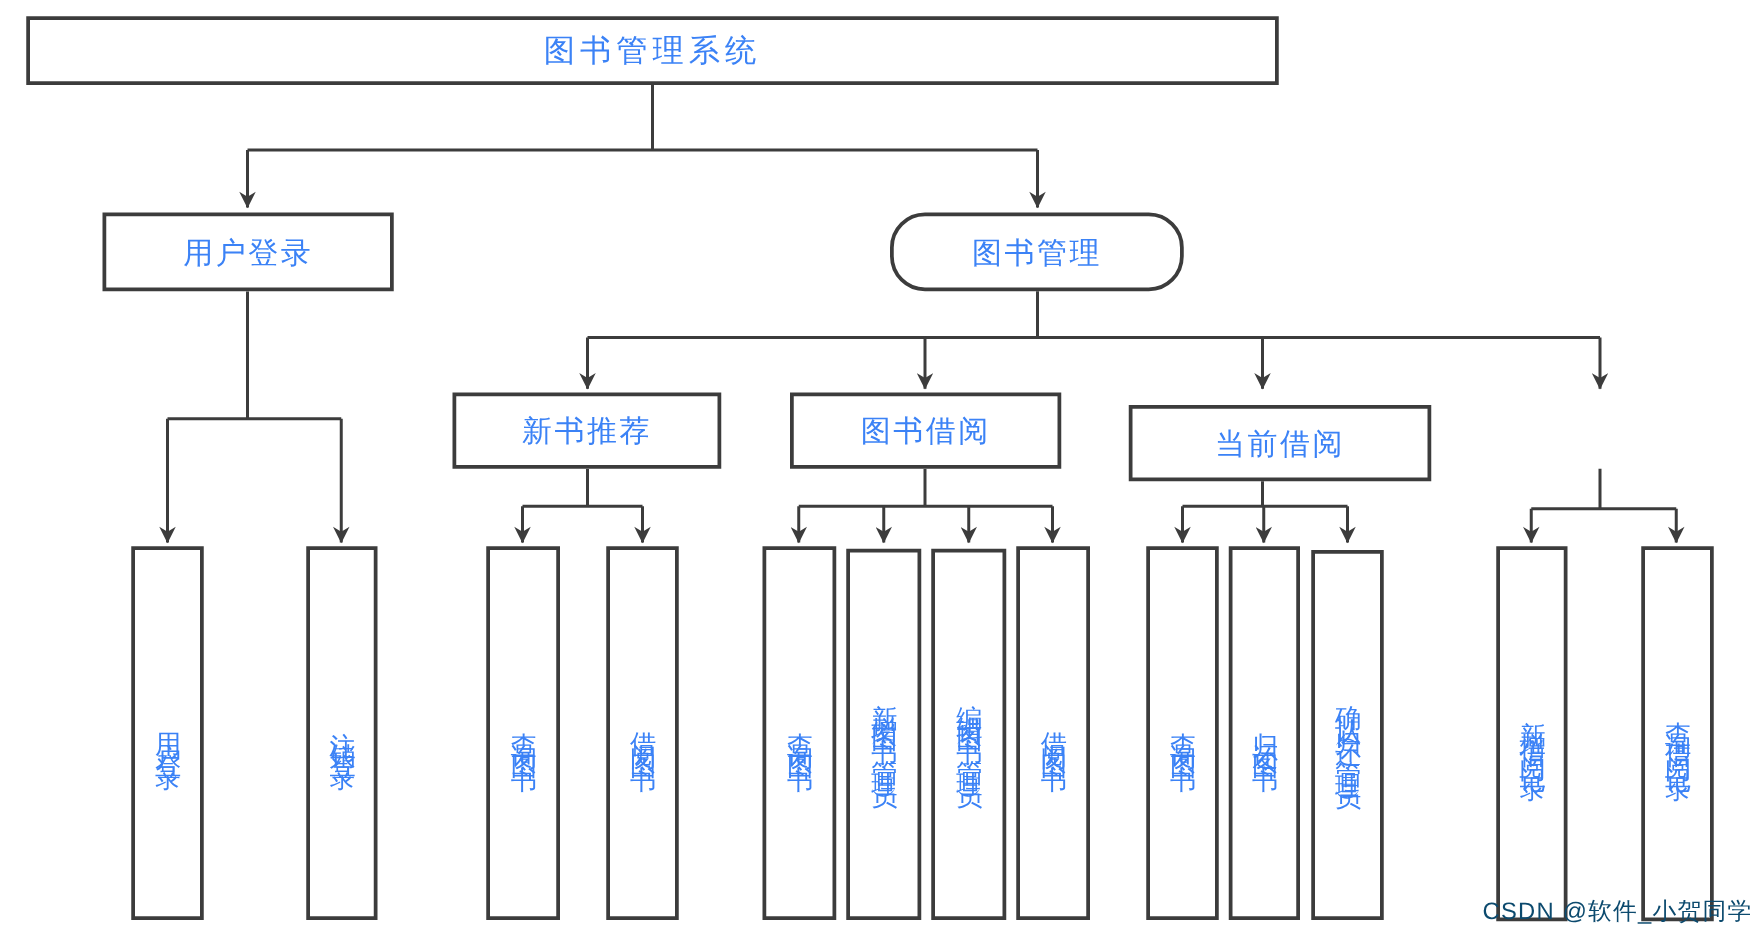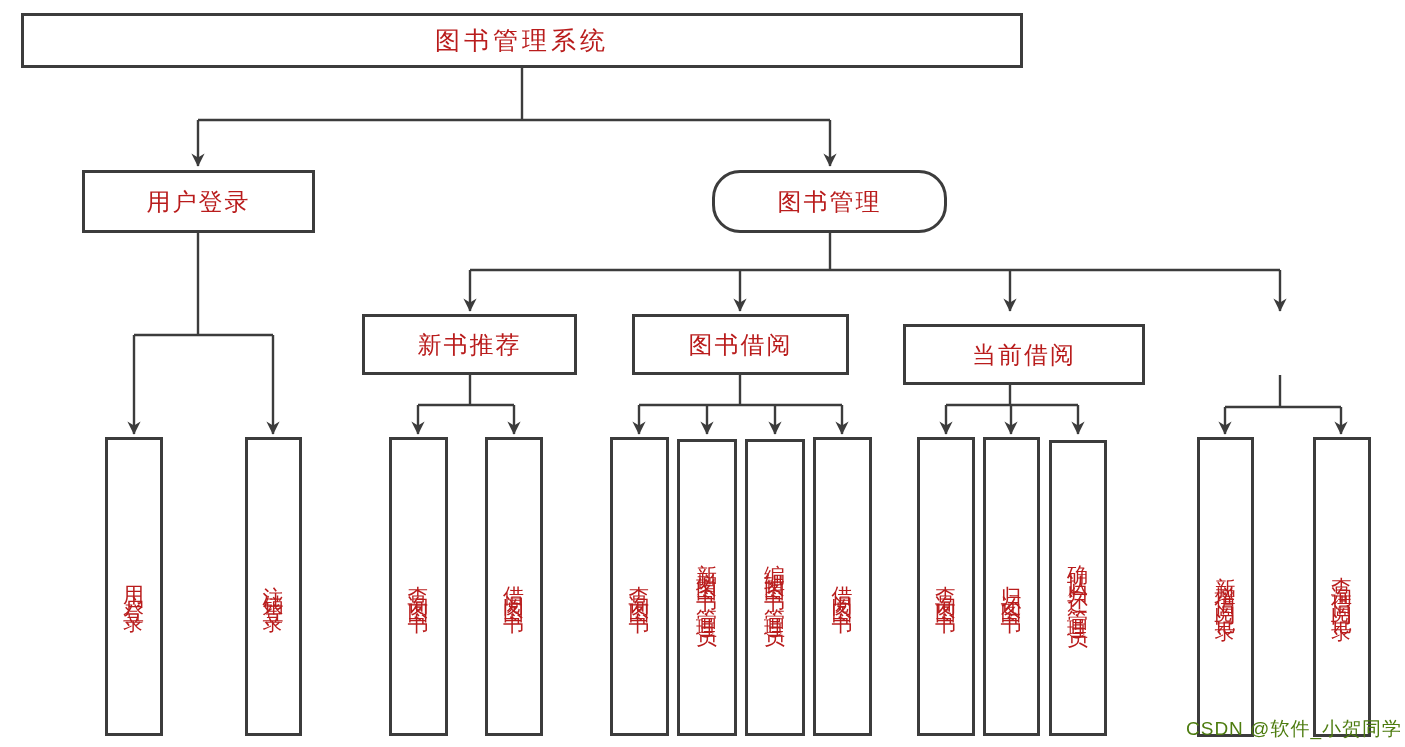--- a/index.html
+++ b/index.html
@@ -18,40 +18,40 @@
     pointer-events: none;
   }
   .node {
     position: absolute;
     box-sizing: border-box;
     background: #ffffff;
     border: 3px solid #3c3c3c;
     display: flex;
     align-items: center;
     justify-content: center;
-    color: #b91c1c;
+    color: #3b82f6;
     white-space: nowrap;
   }
   .h-node { font-size: 24px; letter-spacing: 2px; }
   .root-node { font-size: 25px; letter-spacing: 4px; }
   .v-node span {
     writing-mode: vertical-rl;
     text-orientation: mixed;
     font-size: 21px;
     letter-spacing: 9px;
     line-height: 1;
   }
   .v-node { font-size: 21px; }
   .watermark {
     position: absolute;
     left: 1186px;
     top: 716px;
     font-size: 19px;
     letter-spacing: 1px;
-    color: #4d7c0f;
+    color: #0c4a6e;
     white-space: nowrap;
     z-index: 5;
   }
 </style>
 </head>
 <body>
 
 <div class="canvas">
 
   <svg class="edges" viewBox="0 0 1405 747" xmlns="http://www.w3.org/2000/svg">

